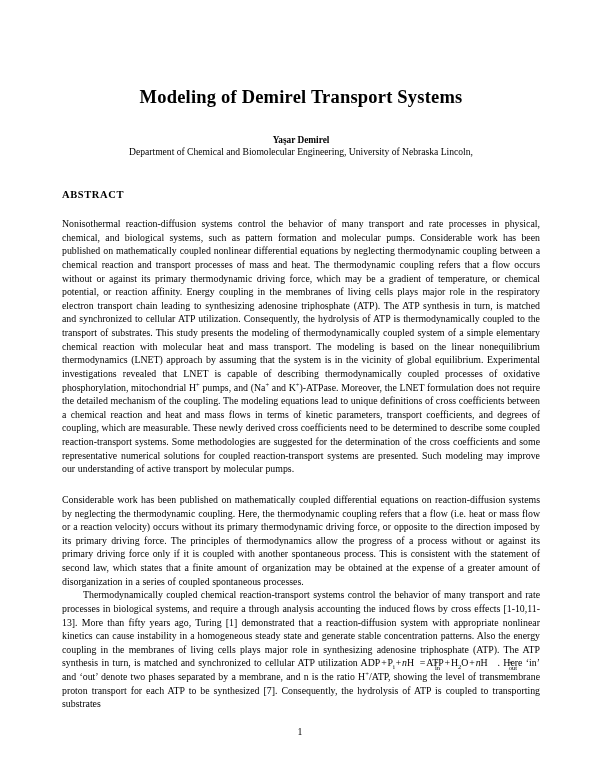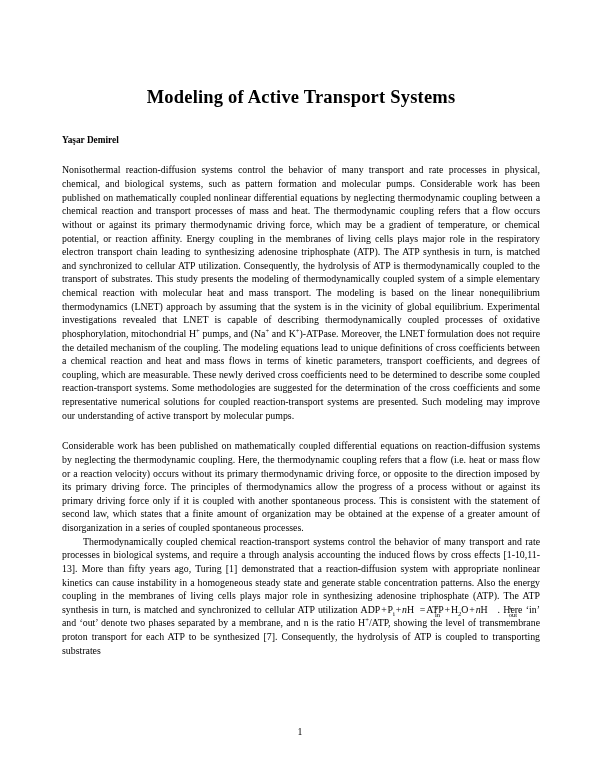--- a/index.html
+++ b/index.html
@@ -28,21 +28,21 @@
   .doc-title {
     text-align: center;
     font-size: 18.5px;
     font-weight: bold;
     letter-spacing: 0.2px;
     margin: 0;
     padding-top: 86px;
     line-height: 1.2;
   }
   .author-block {
-    text-align: left;
+    text-align: center;
     margin-top: 26px;
     line-height: 1.32;
   }
   .author-name {
     font-size: 9.3px;
     font-weight: bold;
     display: block;
   }
   .affiliation {
     font-size: 9.6px;
@@ -109,26 +109,28 @@
     text-align: center;
     font-size: 9.8px;
   }
 </style>
 </head>
 <body>
 
 <div class="page">
   <div class="content">
 
-    <h1 class="doc-title">Modeling of Active Transport Systems</h1>
+    <h1 class="doc-title">Modeling of Demirel Transport Systems</h1>
 
     <div class="author-block">
       <span class="author-name">Yaşar Demirel</span>
+      <span class="affiliation">Department of Chemical and Biomolecular Engineering, University of Nebraska Lincoln,</span>
     </div>
 
+    <h2 class="section-heading abstract-heading">ABSTRACT</h2>
 
     <p class="body-text abstract-body"><span>Nonisothermal reaction-diffusion systems control the behavior of many transport and rate processes in physical, chemical, and biological systems, such as pattern formation and molecular pumps. Considerable work has been published on mathematically coupled nonlinear differential equations by neglecting thermodynamic coupling between a chemical reaction and transport processes of mass and heat. The thermodynamic coupling refers that a flow occurs without or against its primary thermodynamic driving force, which may be a gradient of temperature, or chemical potential, or reaction affinity. Energy coupling in the membranes of living cells plays major role in the respiratory electron transport chain leading to synthesizing adenosine triphosphate (ATP). The ATP synthesis in turn, is matched and synchronized to cellular ATP utilization. Consequently, the hydrolysis of ATP is thermodynamically coupled to the transport of substrates. This study presents the modeling of thermodynamically coupled system of a simple elementary chemical reaction with molecular heat and mass transport. The modeling is based on the linear nonequilibrium thermodynamics (LNET) approach by assuming that the system is in the vicinity of global equilibrium. Experimental investigations revealed that LNET is capable of describing thermodynamically coupled processes of oxidative phosphorylation, mitochondrial H</span><sup>+</sup><span> pumps, and (Na</span><sup>+</sup><span> and K</span><sup>+</sup><span>)-ATPase. Moreover, the LNET formulation does not require the detailed mechanism of the coupling. The modeling equations lead to unique definitions of cross coefficients between a chemical reaction and heat and mass flows in terms of kinetic parameters, transport coefficients, and degrees of coupling, which are measurable. These newly derived cross coefficients need to be determined to describe some coupled reaction-transport systems. Some methodologies are suggested for the determination of the cross coefficients and some representative numerical solutions for coupled reaction-transport systems are presented. Such modeling may improve our understanding of active transport by molecular pumps.</span></p>
 
 
     <p class="body-text intro-body">Considerable work has been published on mathematically coupled differential equations on reaction-diffusion systems by neglecting the thermodynamic coupling. Here, the thermodynamic coupling refers that a flow (i.e. heat or mass flow or a reaction velocity) occurs without its primary thermodynamic driving force, or opposite to the direction imposed by its primary driving force. The principles of thermodynamics allow the progress of a process without or against its primary driving force only if it is coupled with another spontaneous process. This is consistent with the statement of second law, which states that a finite amount of organization may be obtained at the expense of a greater amount of disorganization in a series of coupled spontaneous processes.</p>
 
     <p class="body-text indented"><span>Thermodynamically coupled chemical reaction-transport systems control the behavior of many transport and rate processes in biological systems, and require a through analysis accounting the induced flows by cross effects [1-10,11-13]. More than fifty years ago, Turing [1] demonstrated that a reaction-diffusion system with appropriate nonlinear kinetics can cause instability in a homogeneous steady state and generate stable concentration patterns. Also the energy coupling in the membranes of living cells plays major role in synthesizing adenosine triphosphate (ATP). The ATP synthesis in turn, is matched and synchronized to cellular ATP utilization </span><span class="eq"><span>ADP</span> <span>+</span> <span>P</span><sub>i</sub> <span>+</span> <span class="it">n</span><span>H</span><span class="supsub"><sup>+</sup><sub>in</sub></span>  <span>=</span> <span>ATP</span> <span>+</span> <span>H</span><sub>2</sub><span>O</span> <span>+</span> <span class="it">n</span><span>H</span><span class="supsub"><sup>+</sup><sub>out</sub></span>  </span><span>. Here ‘in’ and ‘out’ denote two phases separated by a membrane, and </span><span class="eq it">n</span><span> is the ratio H</span><sup>+</sup><span>/ATP, showing the level of transmembrane proton transport for each ATP to be synthesized [7]. Consequently, the hydrolysis of ATP is coupled to transporting substrates</span></p>
 
   </div>
 

